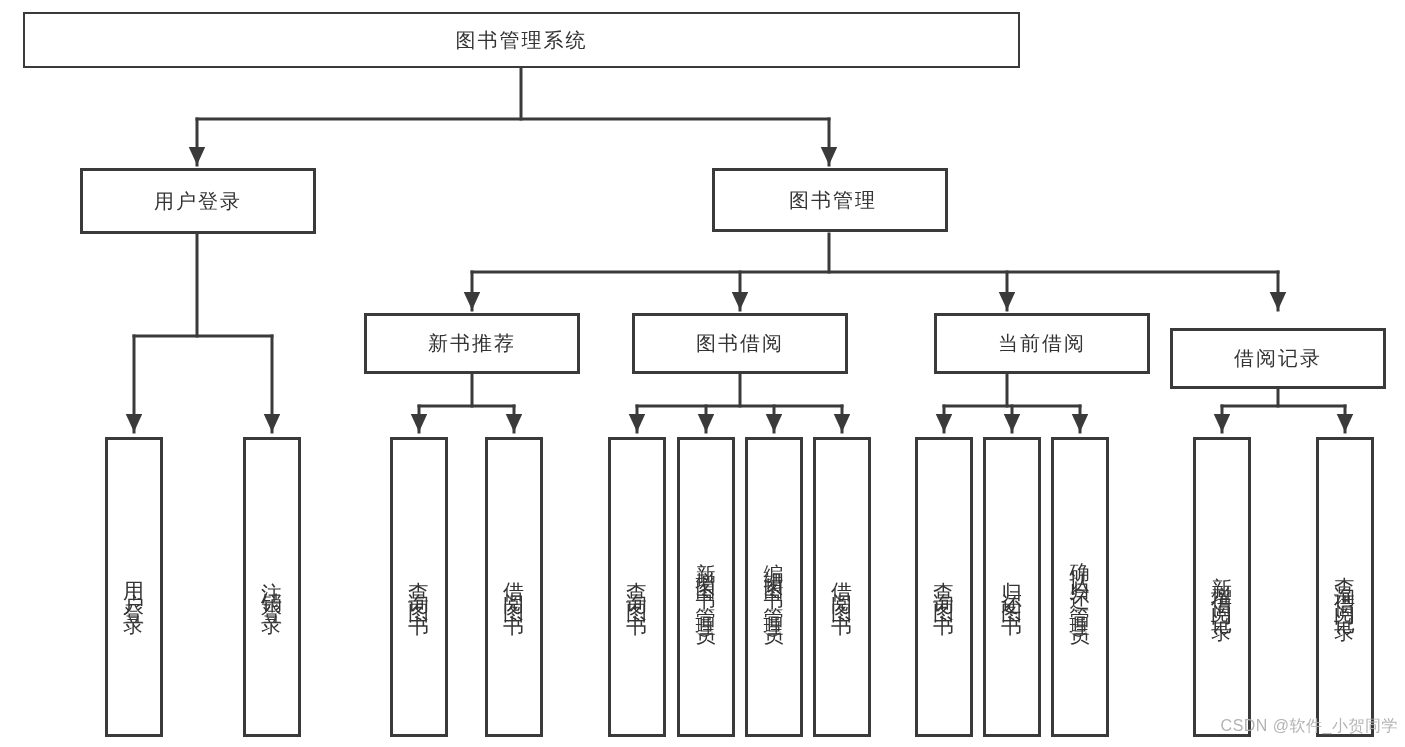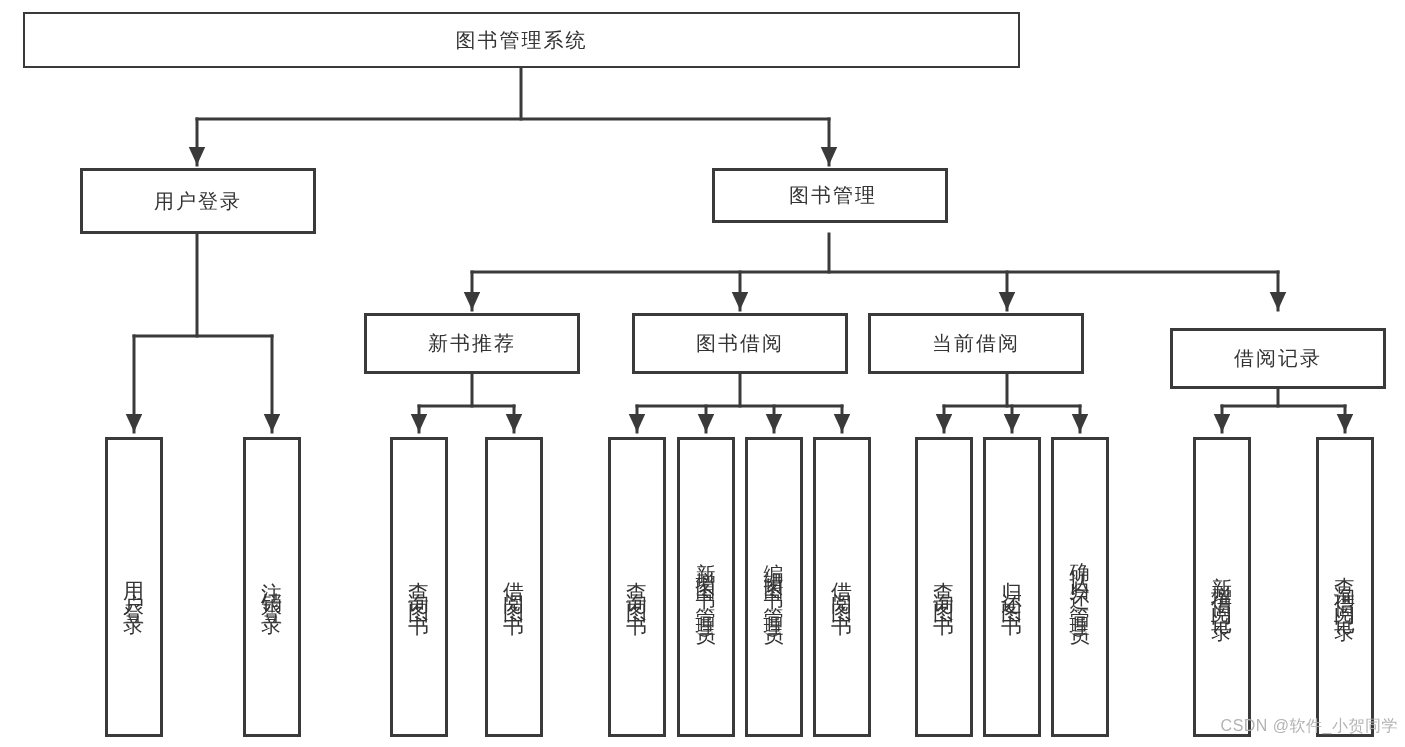--- a/index.html
+++ b/index.html
@@ -119,25 +119,25 @@
 
     <line class="cline" x1="1278" y1="374" x2="1278" y2="406"></line>
     <line class="cline" x1="1222" y1="406" x2="1345" y2="406"></line>
     <line class="cline" x1="1222" y1="406" x2="1222" y2="432" marker-end="url(#arrow)"></line>
     <line class="cline" x1="1345" y1="406" x2="1345" y2="432" marker-end="url(#arrow)"></line>
   </svg>
 
   <div class="node root" style="left:23px; top:12px; width:997px; height:56px;">图书管理系统</div>
 
   <div class="node" style="left:80px; top:168px; width:236px; height:66px;">用户登录</div>
-  <div class="node" style="left:712px; top:168px; width:236px; height:55px;padding-left:6px;">图书管理</div>
+  <div class="node" style="left:712px; top:168px; width:236px; height:64px;padding-left:6px;">图书管理</div>
 
   <div class="node" style="left:364px; top:313px; width:216px; height:61px;">新书推荐</div>
   <div class="node" style="left:632px; top:313px; width:216px; height:61px;">图书借阅</div>
-  <div class="node" style="left:868px; top:313px; width:216px; height:61px;">当前借阅</div>
+  <div class="node" style="left:934px; top:313px; width:216px; height:61px;">当前借阅</div>
   <div class="node" style="left:1170px; top:328px; width:216px; height:61px;">借阅记录</div>
 
   <div class="vnode" style="left:105px; top:437px; width:58px; height:300px;">用户登录</div>
   <div class="vnode" style="left:243px; top:437px; width:58px; height:300px;">注销登录</div>
 
   <div class="vnode" style="left:390px; top:437px; width:58px; height:300px;">查询图书</div>
   <div class="vnode" style="left:485px; top:437px; width:58px; height:300px;">借阅图书</div>
 
   <div class="vnode" style="left:608px; top:437px; width:58px; height:300px;">查询图书</div>
   <div class="vnode" style="left:677px; top:437px; width:58px; height:300px; font-size:20px; letter-spacing:9px;">新增图书（管理员）</div>

